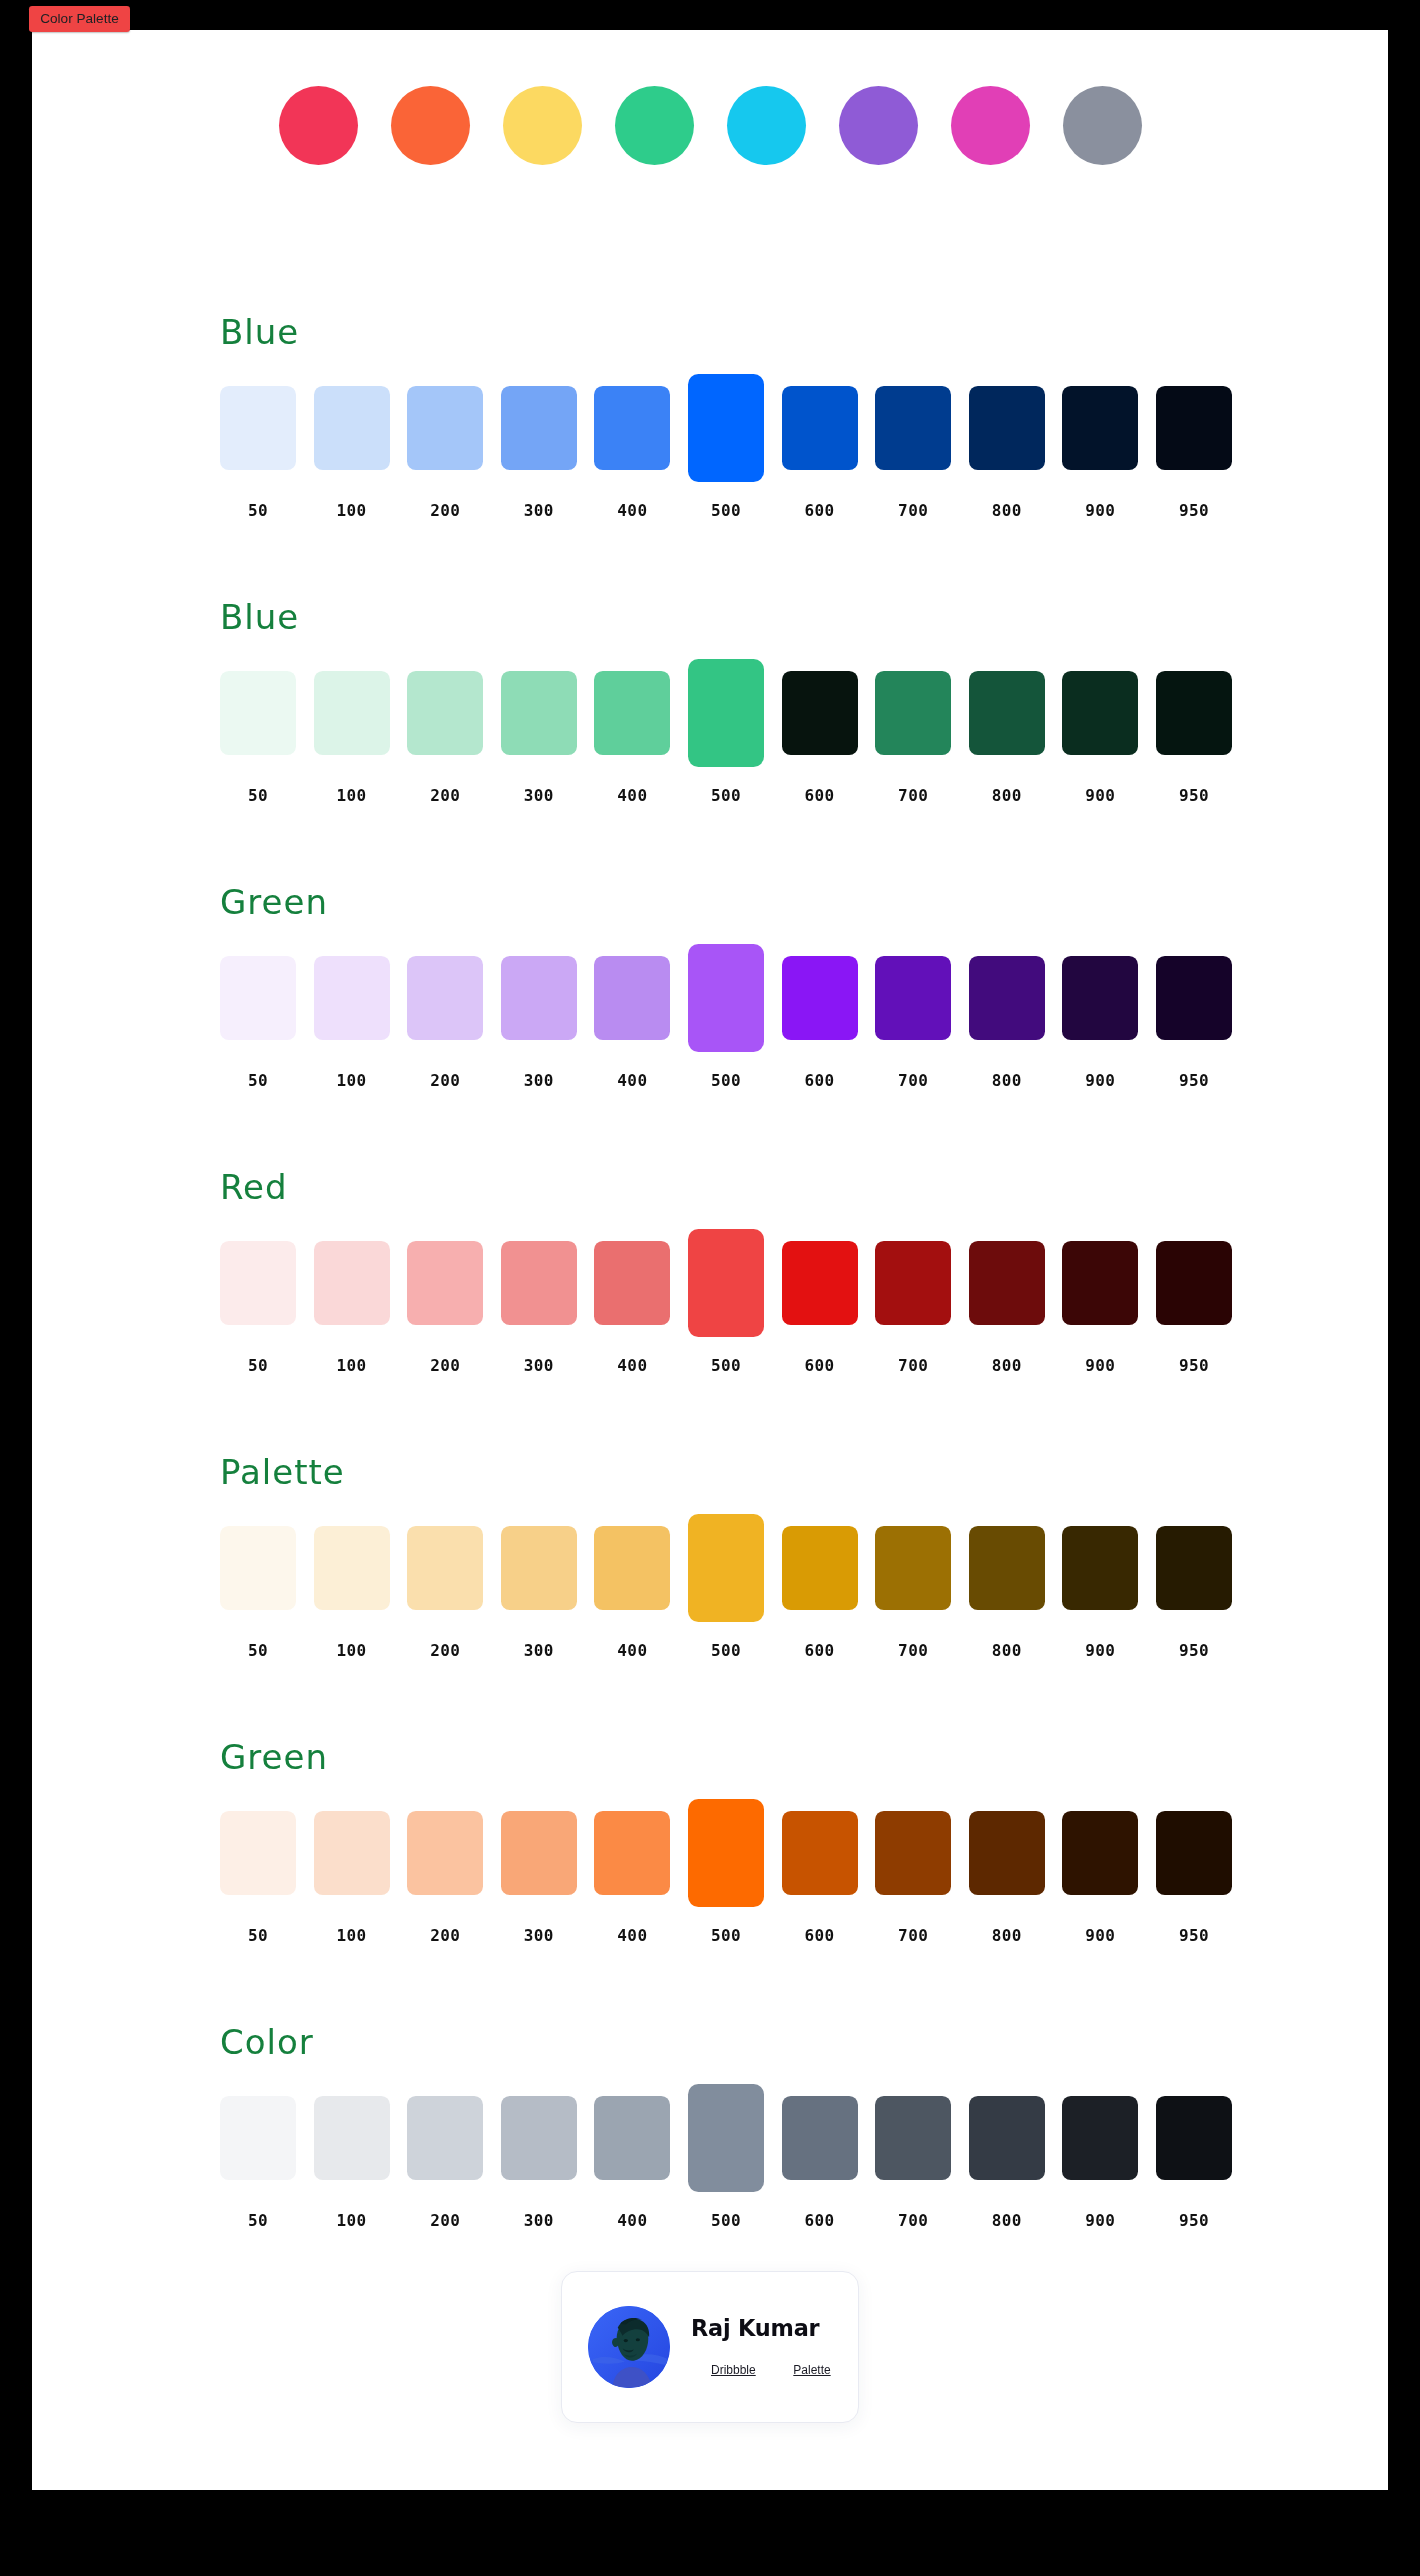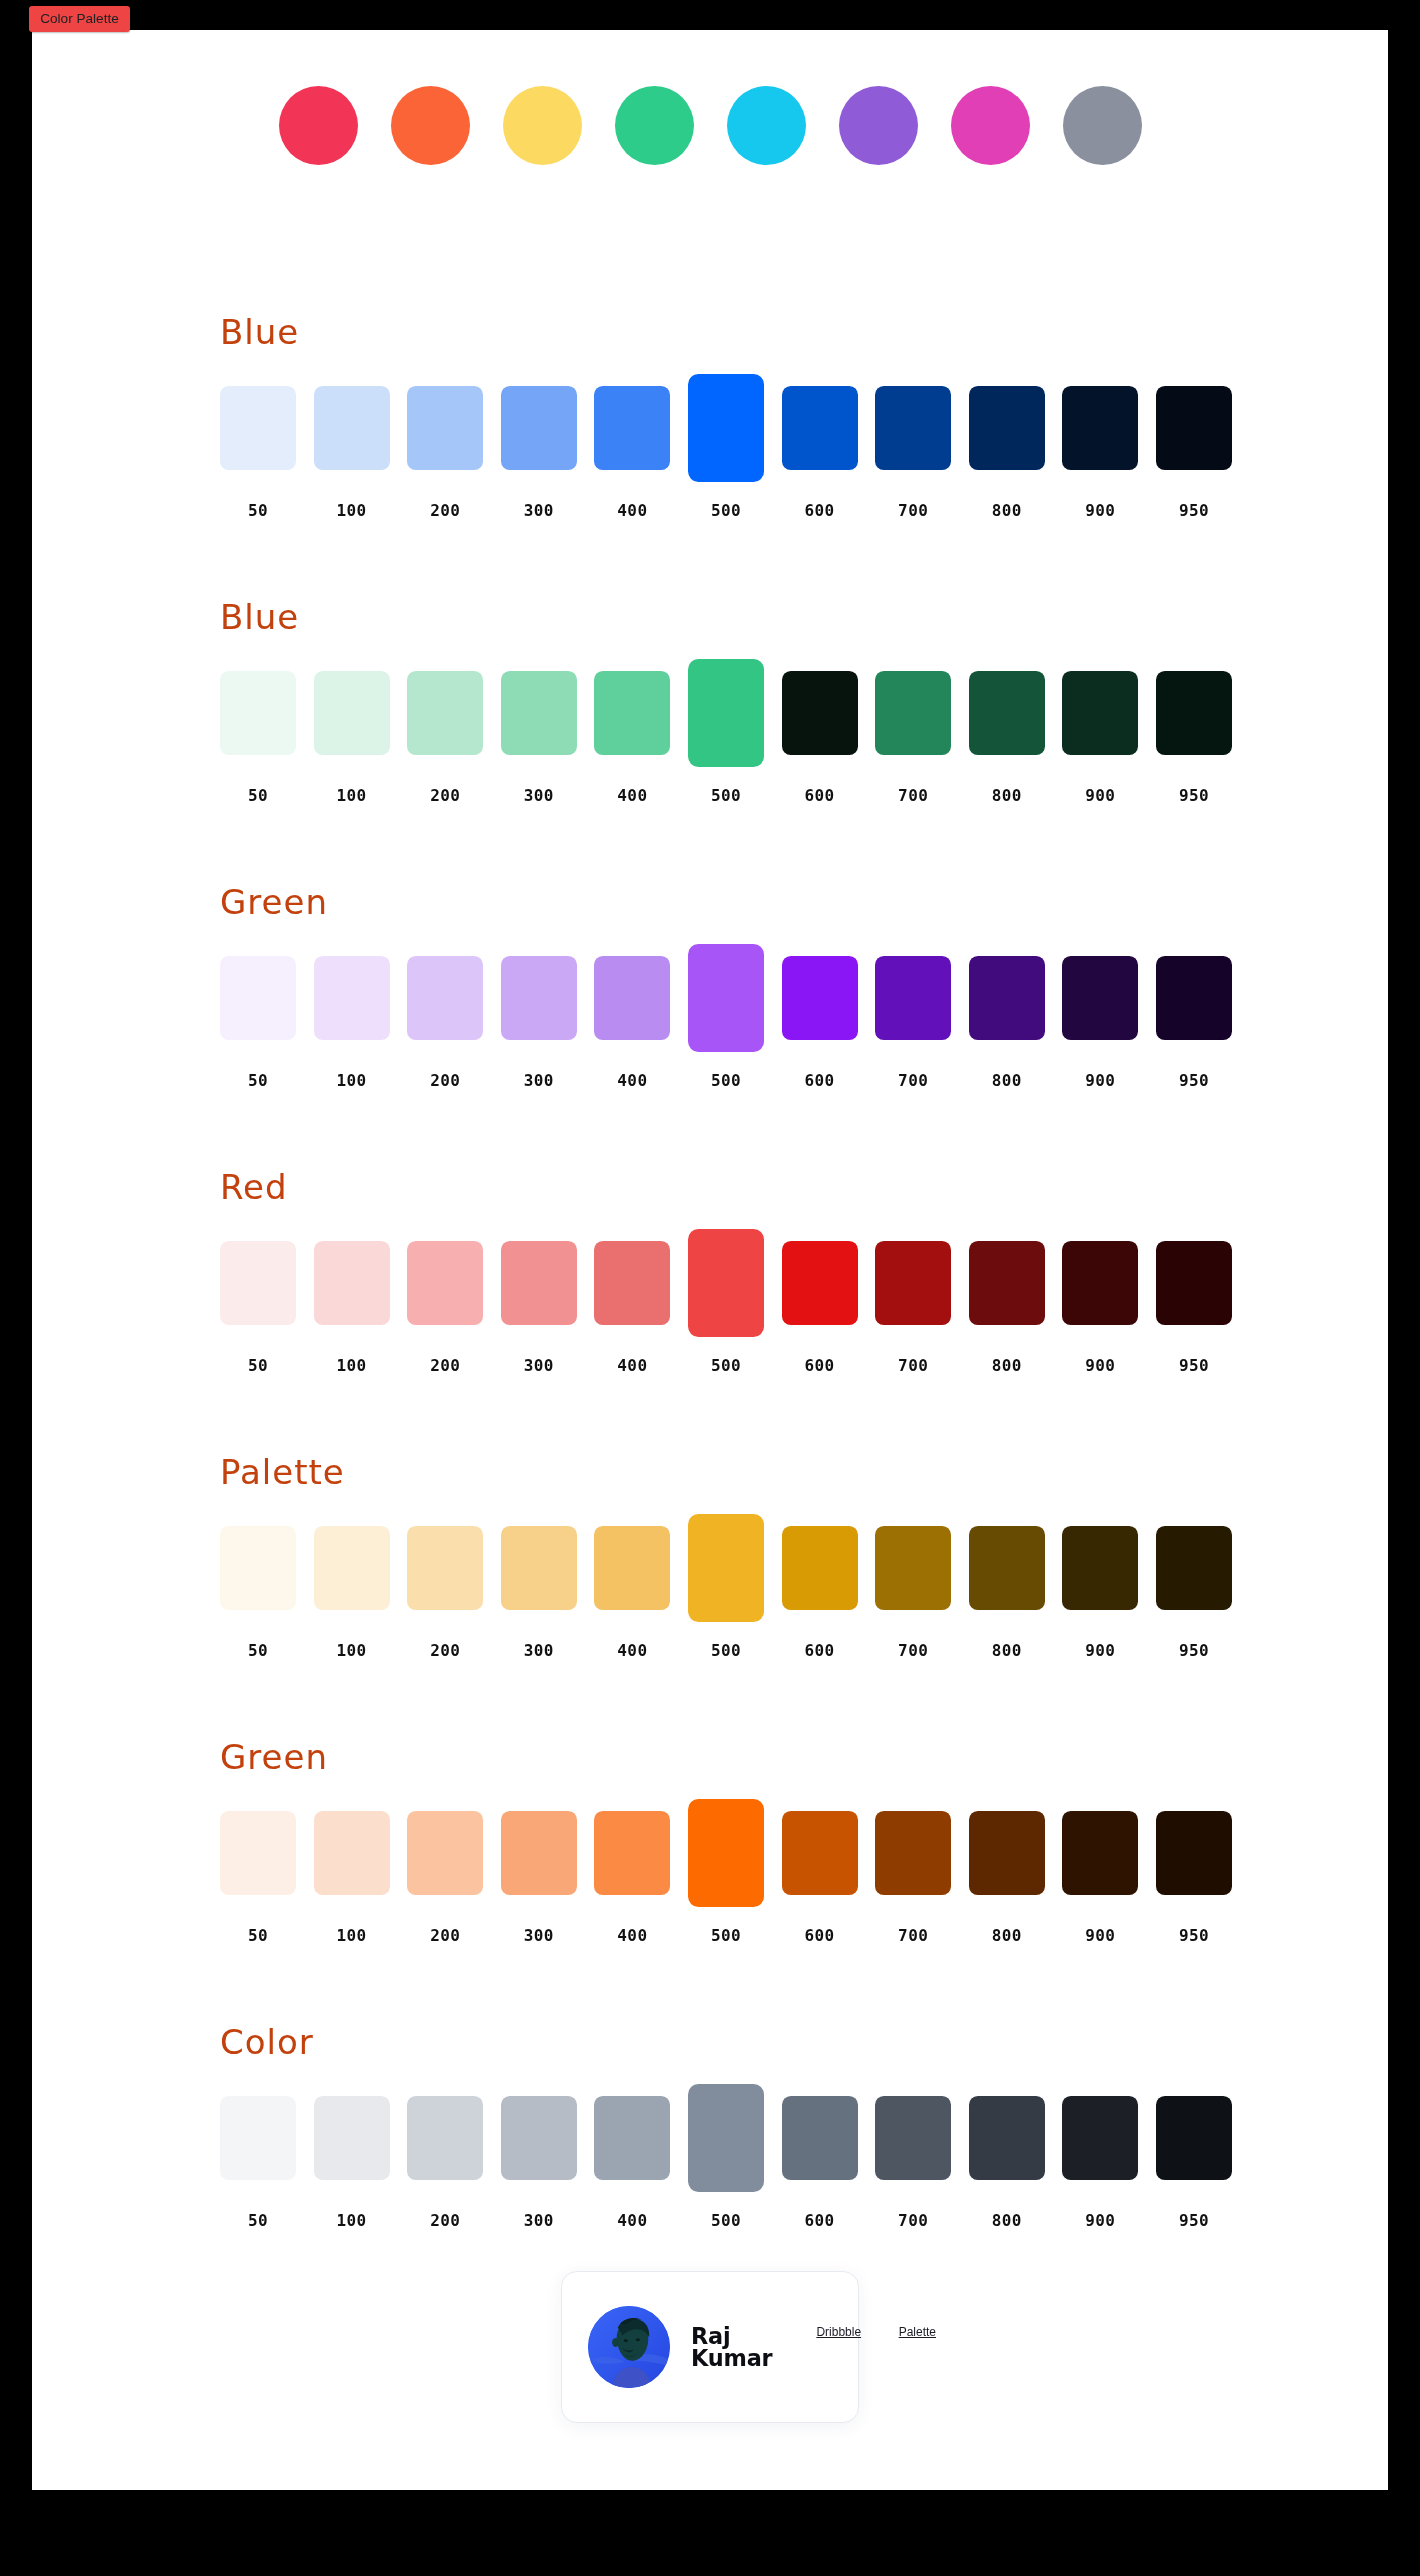--- a/index.html
+++ b/index.html
@@ -69,21 +69,21 @@
     height: 285px;
   }
   .section-title {
     position: absolute;
     left: 188px;
     top: 0;
     font-family: "DejaVu Sans", sans-serif;
     font-size: 34px;
     font-weight: 400;
     letter-spacing: 1px;
-    color: #c2410c;
+    color: #15803d;
     line-height: 1;
   }
   .swatch-row {
     position: absolute;
     left: 188px;
     top: 59px;
     width: 1034px;
     height: 108px;
     display: flex;
     align-items: center;
@@ -144,21 +144,21 @@
     border-radius: 50%;
     overflow: hidden;
     flex: 0 0 auto;
     background: #2f5df5;
     position: relative;
   }
   #avatar svg { display: block; width: 82px; height: 82px; }
   .profile-text {
     margin-left: 21px;
     display: flex;
-    flex-direction: row;
+    flex-direction: column;
     gap: 24px;
   }
   #profile-name {
     font-family: "DejaVu Sans", sans-serif;
     font-size: 22.4px;
     font-weight: 700;
     letter-spacing: -0.2px;
     color: #0d0d14;
     line-height: 1;
   }

